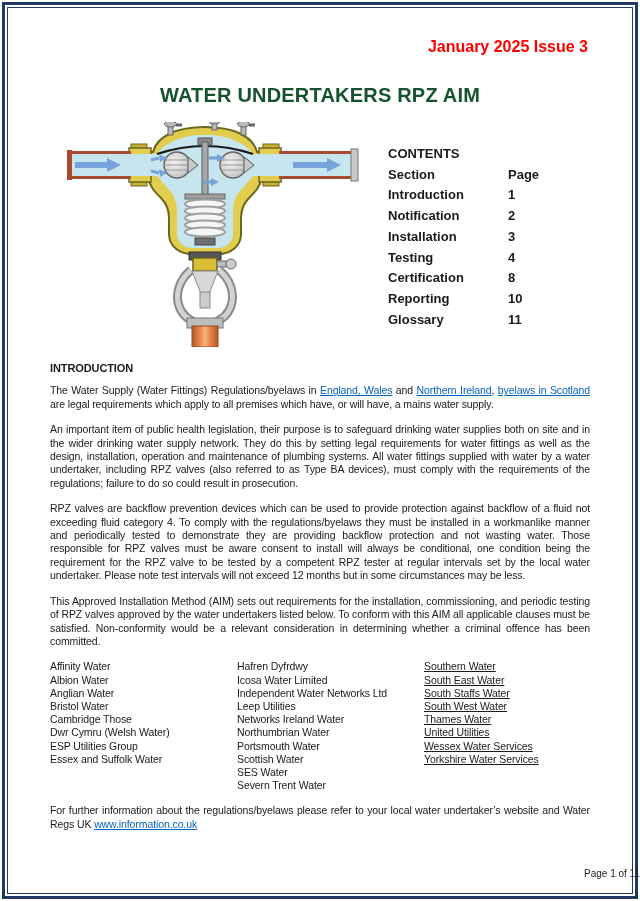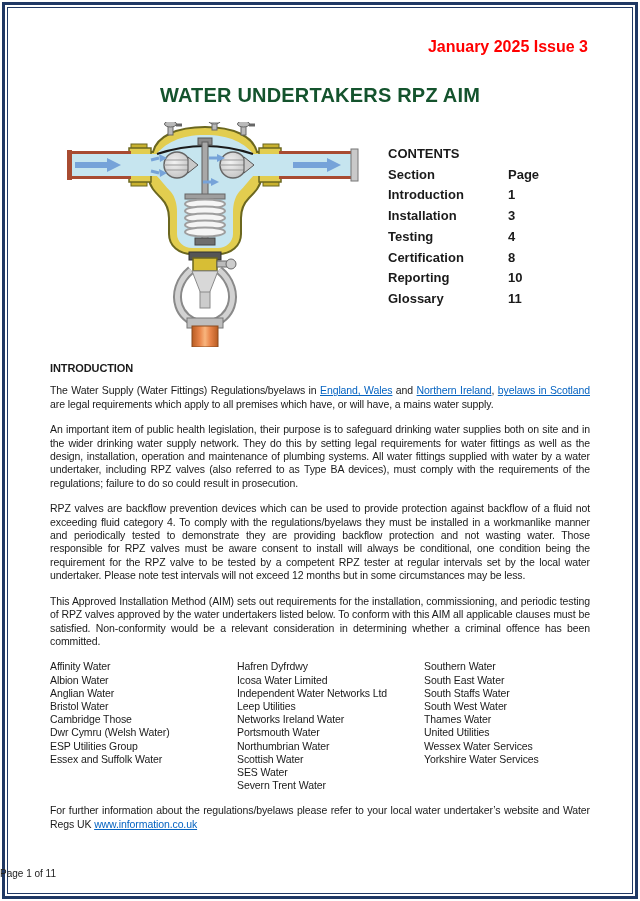--- a/index.html
+++ b/index.html
@@ -20,26 +20,26 @@
   .toc-label { width: 120px; }
   .toc-page { }
 
   .body-copy { position: absolute; left: 50px; top: 362px; width: 540px; font-size: 10.5px; line-height: 13.4px; letter-spacing: -0.1px; }
   .intro-heading { font-weight: bold; font-size: 11px; margin-bottom: 9px; }
   .para { text-align: justify; margin-bottom: 12px; }
   .doc-link { color: #0563C1; text-decoration: underline; cursor: pointer; }
 
   .companies { display: flex; margin-top: 4px; margin-bottom: 12px; }
   .companies-col { width: 187px; }
-  .companies-col:last-child { width: 166px; }
+  .companies-col:last-child { width: 166px; text-decoration: underline; }
   .company { line-height: 13.2px; white-space: nowrap; }
 
   .footer-note { text-align: justify; }
 
-  .page-number { position: absolute; bottom: 22px; left: 0; width: 100%; text-align: left; font-size: 10px; color: #222; }
+  .page-number { position: absolute; bottom: 22px; left: 0; width: 100%; text-align: right; font-size: 10px; color: #222; }
 </style>
 </head>
 <body>
 
 <div class="border-outer"></div>
 <div class="border-inner"></div>
 
 <div class="issue-label">January 2025 Issue 3</div>
 
 <div class="doc-title">WATER UNDERTAKERS RPZ AIM</div>
@@ -173,20 +173,24 @@
   <div class="toc-row">
     <span class="toc-label">Section</span>
     <span class="toc-page">Page</span>
   </div>
   <div>
       <div class="toc-row">
         <span class="toc-label">Introduction</span>
         <span class="toc-page">1</span>
       </div>
       <div class="toc-row">
+        <span class="toc-label">Notification</span>
+        <span class="toc-page">2</span>
+      </div>
+      <div class="toc-row">
         <span class="toc-label">Installation</span>
         <span class="toc-page">3</span>
       </div>
       <div class="toc-row">
         <span class="toc-label">Testing</span>
         <span class="toc-page">4</span>
       </div>
       <div class="toc-row">
         <span class="toc-label">Certification</span>
         <span class="toc-page">8</span>
@@ -221,22 +225,22 @@
         <div class="company">Dwr Cymru (Welsh Water)</div>
         <div class="company">ESP Utilities Group</div>
         <div class="company">Essex and Suffolk Water</div>
       </div>
       <div class="companies-col">
         <div class="company">Hafren Dyfrdwy</div>
         <div class="company">Icosa Water Limited</div>
         <div class="company">Independent Water Networks Ltd</div>
         <div class="company">Leep Utilities</div>
         <div class="company">Networks Ireland Water</div>
+        <div class="company">Northumbrian Water</div>
         <div class="company">Portsmouth Water</div>
-        <div class="company">Northumbrian Water</div>
         <div class="company">Scottish Water</div>
         <div class="company">SES Water</div>
         <div class="company">Severn Trent Water</div>
       </div>
       <div class="companies-col">
         <div class="company">Southern Water</div>
         <div class="company">South East Water</div>
         <div class="company">South Staffs Water</div>
         <div class="company">South West Water</div>
         <div class="company">Thames Water</div>

